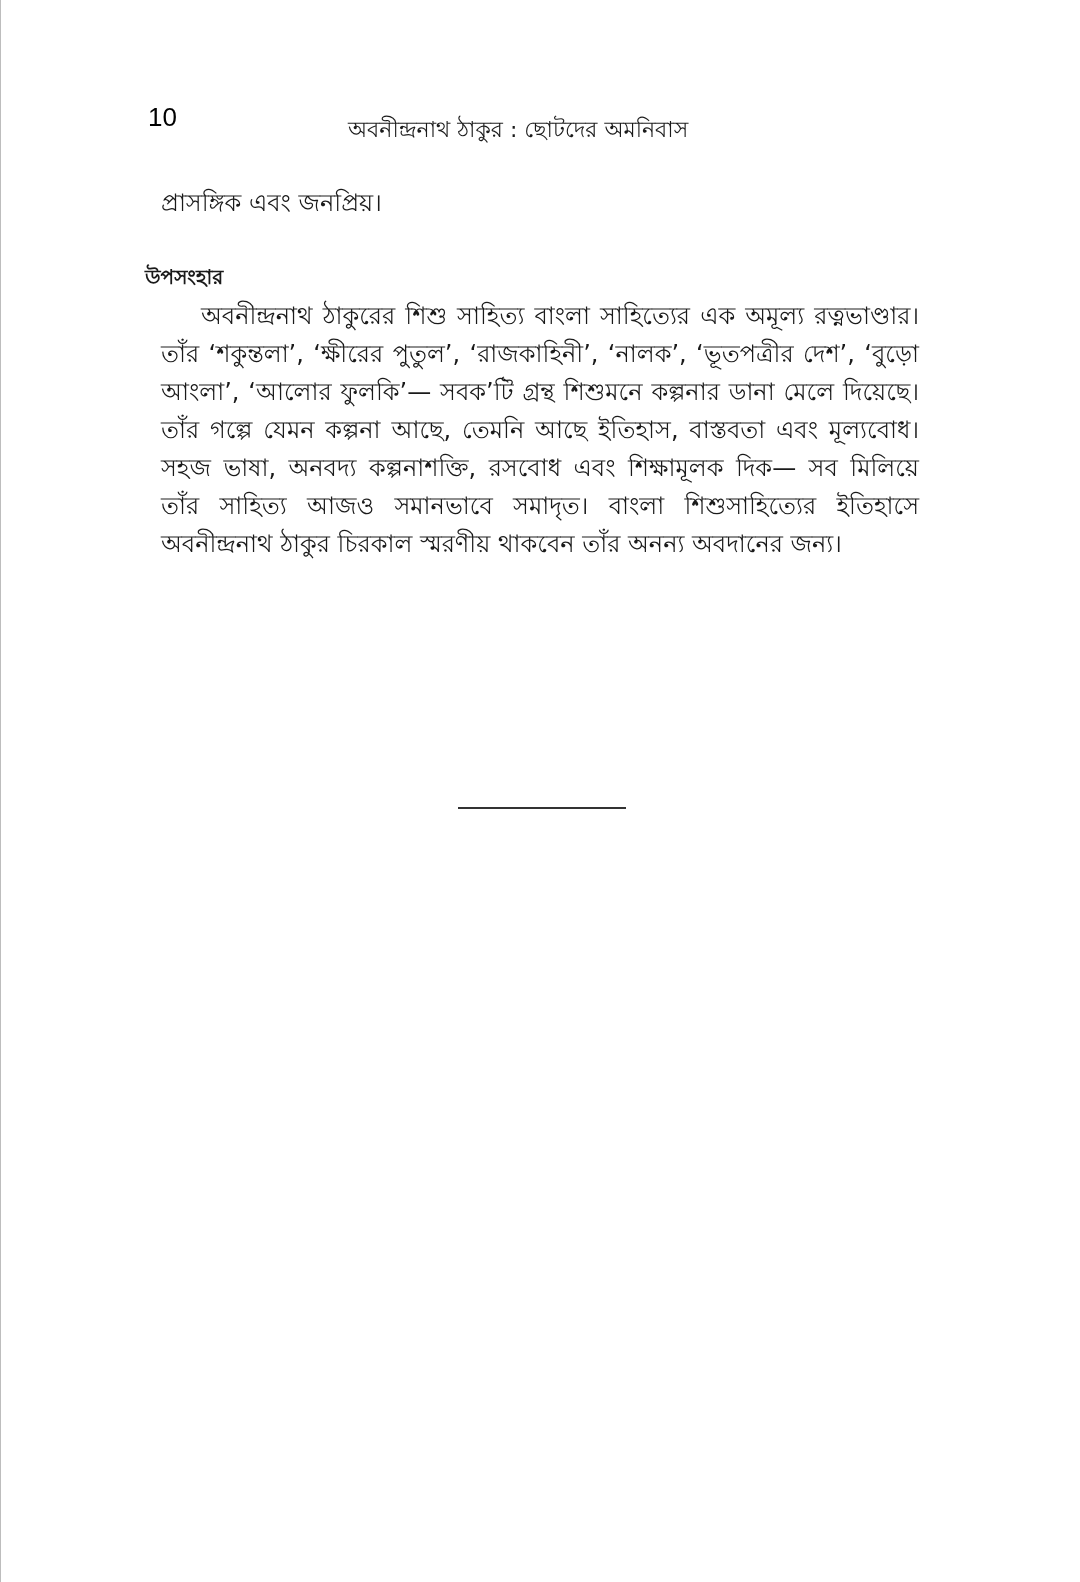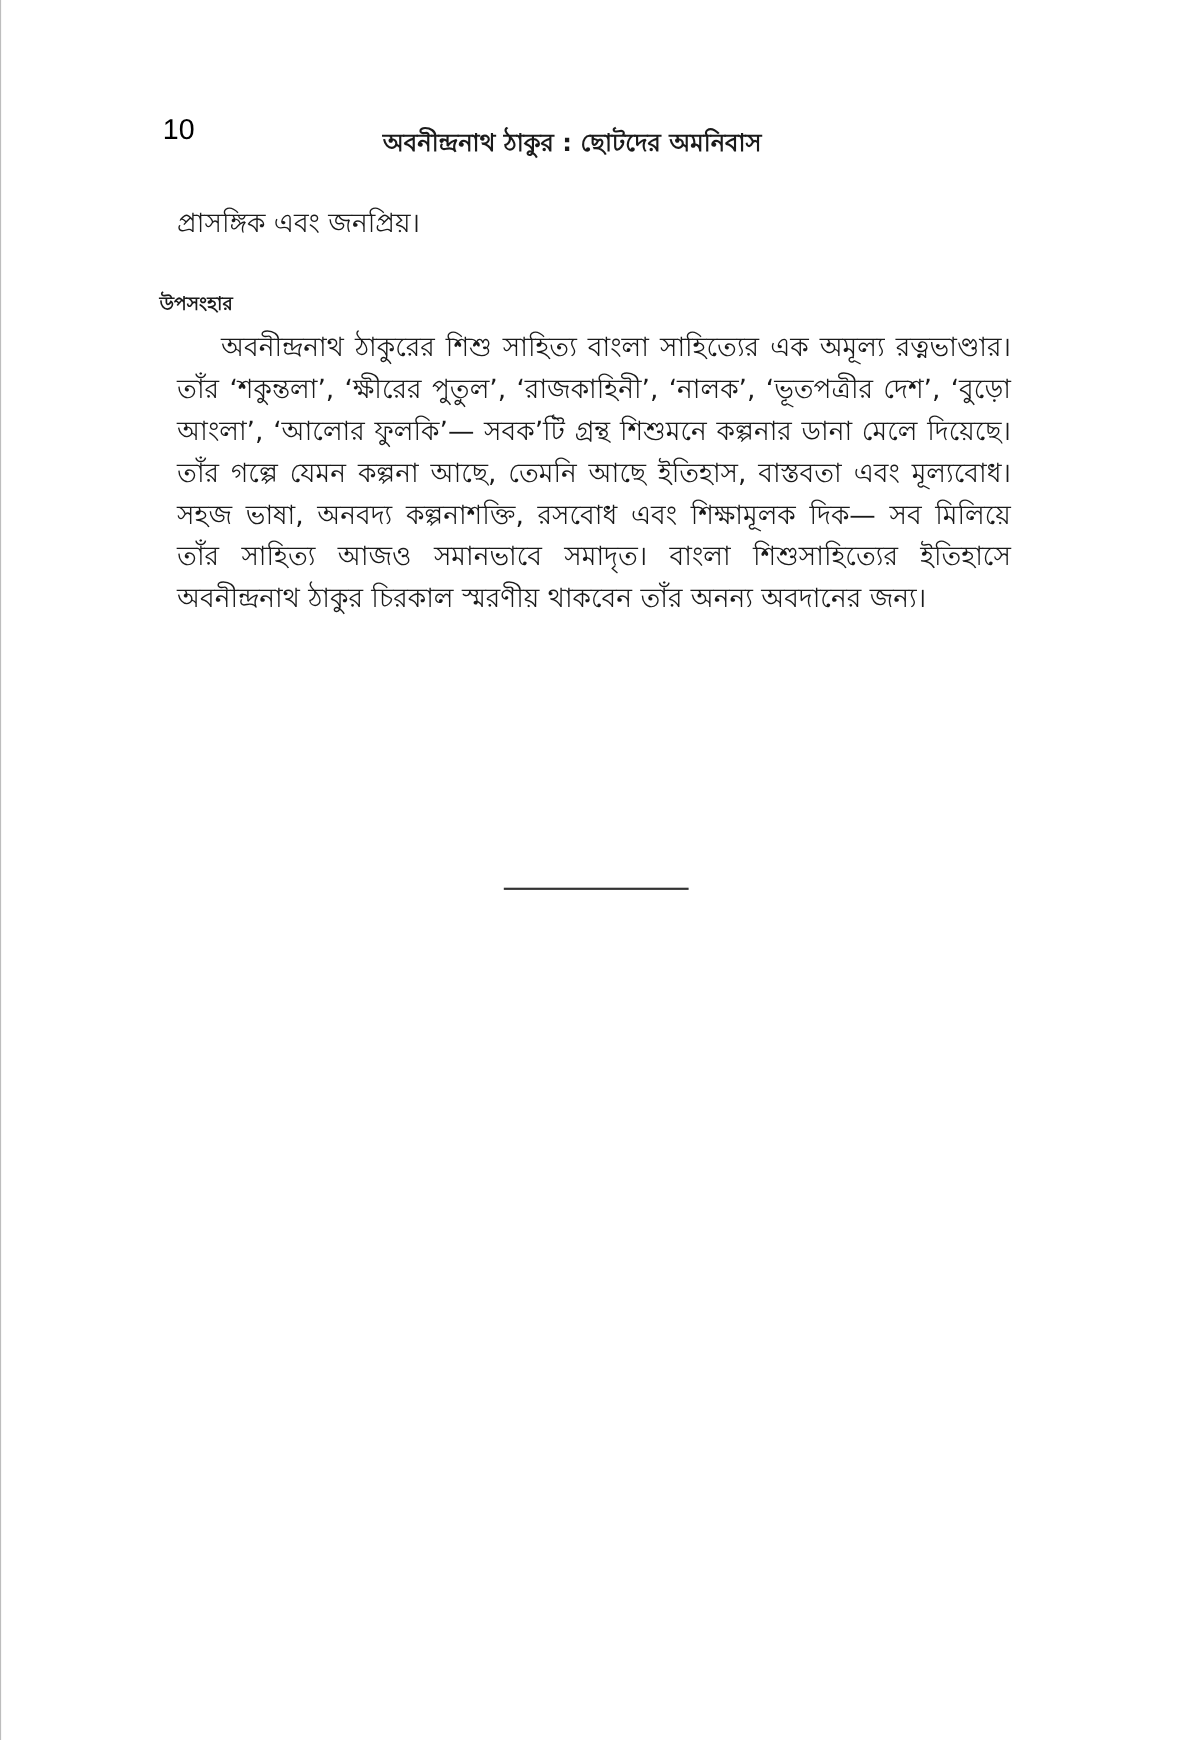--- a/index.html
+++ b/index.html
@@ -38,41 +38,40 @@
       font-size: 26px;
       color: #000000;
     }
     .running-title {
       position: absolute;
       left: 200px;
       top: 12px;
       font-size: 22px;
       color: #1a1a1a;
       white-space: nowrap;
-      font-weight: bold;
     }
     .body-text {
       position: absolute;
       left: 145px;
       top: 168px;
       width: 790px;
       font-size: 24px;
       line-height: 38px;
     }
     .para {
       margin: 16px;
       text-align: justify;
       text-align-last: left;
     }
     .para.indent {
       text-indent: 40px;
     }
     .section-heading {
       margin: 35px 0 0 0;
-      font-size: 17px;
+      font-size: 20px;
       font-weight: bold;
       line-height: 40px;
       font-family: Liberation Serif, serif;
     }
     .para.after-heading {
       margin-top: 0;
     }
     .para.spaced {
       margin-top: 4px;
     }

